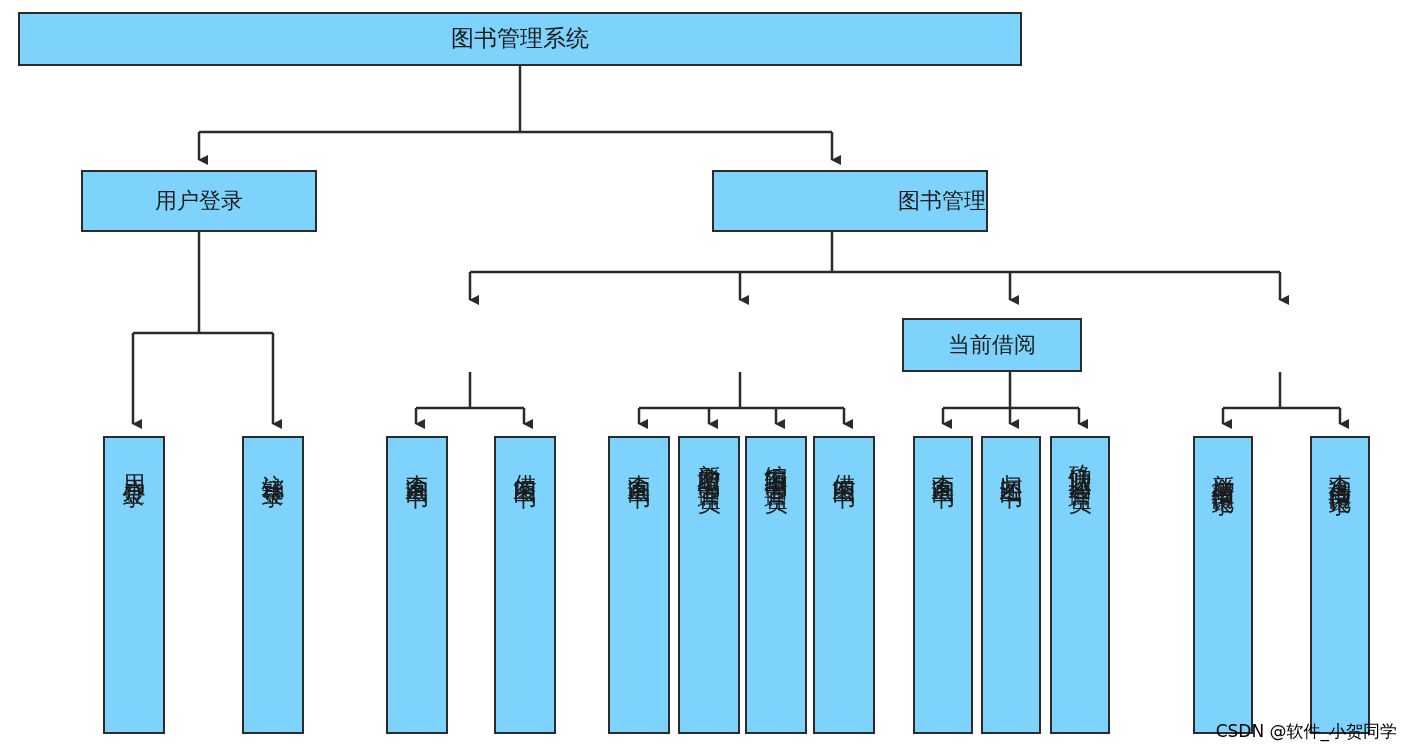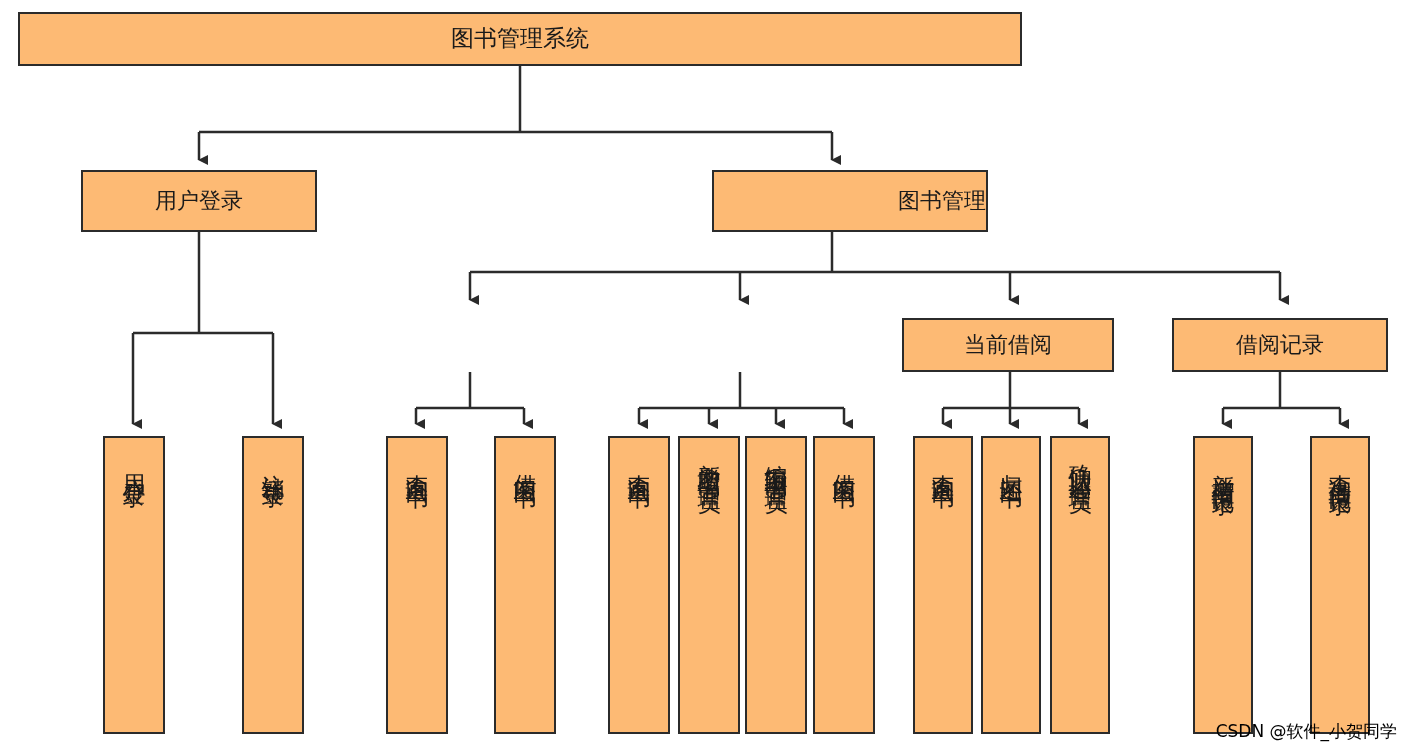--- a/index.html
+++ b/index.html
@@ -7,21 +7,21 @@
     width:1405px;height:747px;
     background:#ffffff;
     font-family:"DejaVu Sans","Liberation Sans",sans-serif;
     overflow:hidden;
     position:relative;
   }
   #canvas{position:absolute;left:0;top:0;width:1405px;height:747px;}
   .node{
     position:absolute;
     box-sizing:border-box;
-    background:#fdba74;
+    background:#7dd3fc;
     border:2.5px solid #2b2b2b;
     display:flex;
     align-items:center;
     justify-content:center;
     color:#1a1a1a;
   }
   .node .lbl{
     display:block;
     text-align:center;
     line-height:1.18;
@@ -116,25 +116,22 @@
     <span class="lbl">图书管理系统</span>
   </div>
 
   <div class="node h" style="left:81px;top:170px;width:236px;height:62px;">
     <span class="lbl">用户登录</span>
   </div>
   <div class="node h" style="left:712px;top:170px;width:276px;height:62px;justify-content:flex-end;">
     <span class="lbl">图书管理</span>
   </div>
 
-  <div class="node h" style="left:902px;top:318px;width:212px;height:54px;">
+  <div class="node h" style="left:902px;top:318px;width:180px;height:54px;">
     <span class="lbl">当前借阅</span>
-  </div>
-  <div class="node h" style="left:1172px;top:318px;width:216px;height:54px;">
-    <span class="lbl">借阅记录</span>
   </div>
 
   <div class="node v" style="left:103px;top:436px;width:62px;height:298px;">
     <span class="lbl">用户登录</span>
   </div>
   <div class="node v" style="left:242px;top:436px;width:62px;height:298px;">
     <span class="lbl">注销登录</span>
   </div>
 
   <div class="node v" style="left:386px;top:436px;width:62px;height:298px;">

